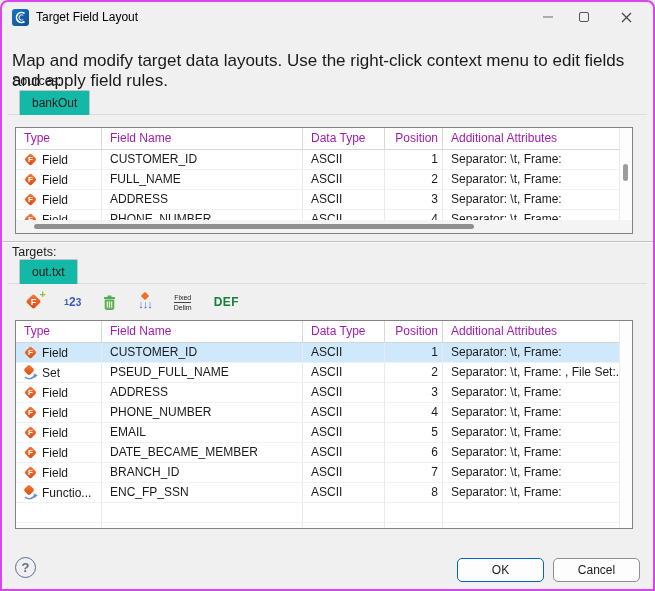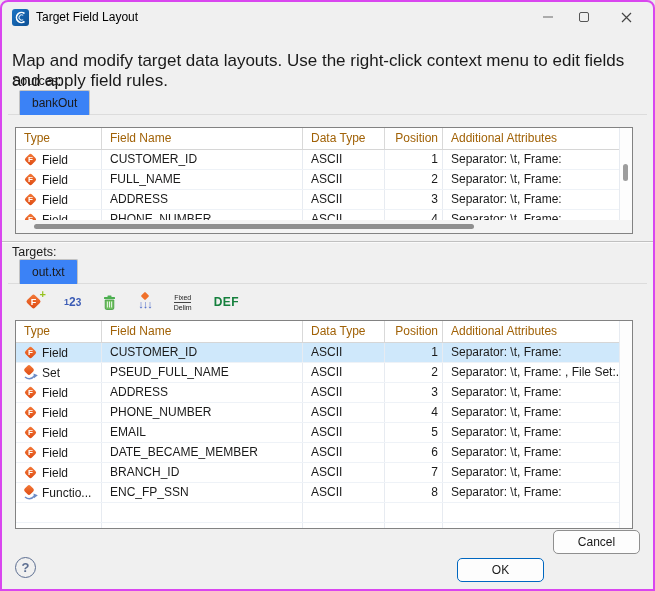--- a/index.html
+++ b/index.html
@@ -17,21 +17,21 @@
   .min-glyph { display:block; width:10px; height:2px; background:#ababab; }
   .max-glyph { display:block; width:10px; height:10px; border:1.2px solid #555; border-radius:2px; }
 
   .desc { position:absolute; left:10px; top:49px; font-size:17px; }
 
   .seclabel { position:absolute; left:10px; font-size:12.5px; }
   .lbl-sources { top:72px; }
   .lbl-targets { top:243px; }
 
   .tabstrip-line { position:absolute; left:6px; right:6px; height:1px; background:#dcdcdc; }
-  .tab { position:absolute; left:17px; height:25px; padding:0 12px; background:#3b82f6; border:1px solid #c3c3c3; border-bottom:none; border-radius:2px 2px 0 0; font-size:12px; line-height:24px; z-index:2; cursor:default; }
+  .tab { position:absolute; left:17px; height:25px; padding:0 12px; background:#14b8a6; border:1px solid #c3c3c3; border-bottom:none; border-radius:2px 2px 0 0; font-size:12px; line-height:24px; z-index:2; cursor:default; }
   .tab-sources { top:88px; }
   .tab-targets { top:257px; }
   .line-sources { top:112px; }
   .line-targets { top:281px; }
 
   
   .toolbar { position:absolute; left:13px; top:284px; height:32px; right:13px; display:flex; align-items:center; gap:14px; padding-left:7px; }
   .tbtn { background:none; border:none; padding:2px 4px; cursor:default; position:relative; display:flex; align-items:center; justify-content:center; }
 
   
@@ -58,21 +58,21 @@
   .defbtn { color:#15803d; font-weight:bold; font-size:12px; letter-spacing:0.5px; }
 
   .arrows { position:relative; color:#4a68c8; font-size:11px; font-weight:bold; letter-spacing:-1px; line-height:12px; padding-top:4px; }
   .adot { position:absolute; top:-1px; left:50%; margin-left:-3px; width:6px; height:6px; background:#f0702a; border-radius:1px; transform:rotate(45deg); }
 
   
   .panel { position:absolute; left:13px; width:618px; background:#fff; border:1px solid #828282; overflow:hidden; }
   .panel-sources { top:125px; height:107px; }
   .panel-targets { top:318px; height:209px; }
   .thead { display:flex; height:22px; border-bottom:1px solid #d6d6d6; background:#fff; }
-  .th { font-size:12px; color:#a16207; padding:3px 0 0 8px; border-right:1px solid #d9d9d9; overflow:hidden; white-space:nowrap; }
+  .th { font-size:12px; color:#a21caf; padding:3px 0 0 8px; border-right:1px solid #d9d9d9; overflow:hidden; white-space:nowrap; }
   .trow { display:flex; height:20px; border-bottom:1px solid #eef2f7; background:#fff; }
   .trow.sel { background:#cfe8fb; }
   .c { font-size:12px; padding:2px 0 0 8px; border-right:1px solid #e7ebf1; overflow:hidden; white-space:nowrap; }
   .ct { width:86px; display:flex; align-items:center; gap:4px; padding-top:0; }
   .cn { width:201px; }
   .cd { width:82px; }
   .cp { width:58px; text-align:right; padding-right:4px; padding-left:0; }
   .ca { flex:1; border-right:none; }
   .th.ct { width:86px; display:block; padding-top:3px; }
   .th.cp { text-align:right; }
@@ -80,21 +80,21 @@
   .vthumb { position:absolute; right:4px; top:36px; width:5px; height:17px; background:#9d9d9d; border-radius:3px; }
   .hscroll { position:absolute; left:0; right:0; bottom:0; height:13px; background:#f4f4f4; }
   .hthumb { position:absolute; left:18px; top:4px; width:440px; height:5px; background:#8f8f8f; border-radius:3px; }
   .emptyrow { border-bottom:1px solid #eef2f7; background:#fff; }
 
   .sash { position:absolute; left:0; right:0; top:239px; height:2px; background:linear-gradient(#c0c0c0 50%, #fafafa 50%); }
 
   
   .helpbtn { position:absolute; left:13px; top:555px; width:21px; height:21px; border-radius:50%; border:1.6px solid #5c6e91; background:none; color:#5c6e91; font-size:13px; font-weight:bold; line-height:17px; text-align:center; cursor:default; }
   .okbtn { position:absolute; left:455px; top:556px; width:87px; height:24px; background:#fdfdfd; border:1.5px solid #0067c0; border-radius:5px; font-size:12px; color:#1a1a1a; cursor:default; font-family:inherit; }
-  .cancelbtn { position:absolute; left:551px; top:528px; width:87px; height:24px; background:#fdfdfd; border:1px solid #8f8f8f; border-radius:5px; font-size:12px; color:#1a1a1a; cursor:default; font-family:inherit; }
+  .cancelbtn { position:absolute; left:551px; top:556px; width:87px; height:24px; background:#fdfdfd; border:1px solid #8f8f8f; border-radius:5px; font-size:12px; color:#1a1a1a; cursor:default; font-family:inherit; }
 </style>
 </head>
 <body>
 
 <div class="window">
 
   <div class="titlebar">
     <span class="appicon">
       <svg width="17" height="17" viewBox="0 0 17 17">
           <path d="M12.5 4.5 A5 5 0 1 0 12.5 12.5" fill="none" stroke="#fff" stroke-width="1.6"></path>

